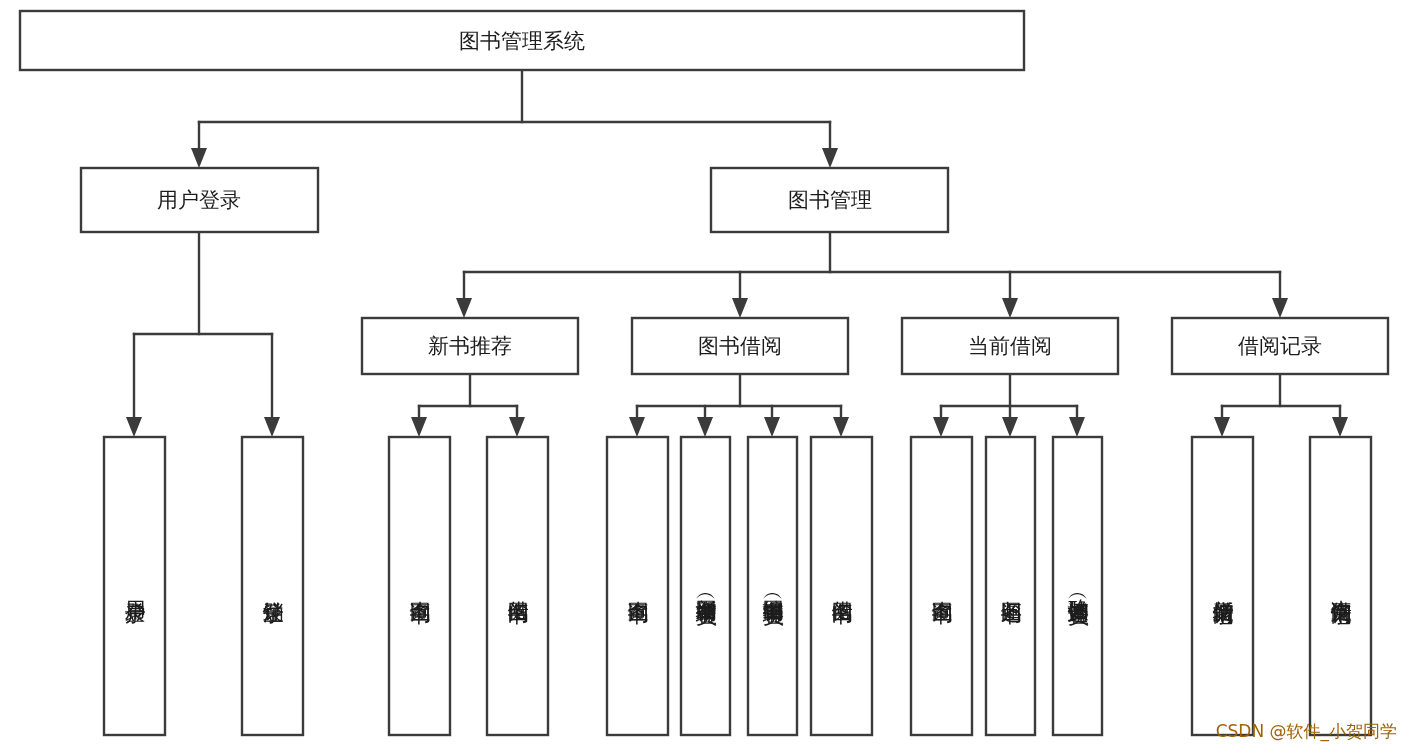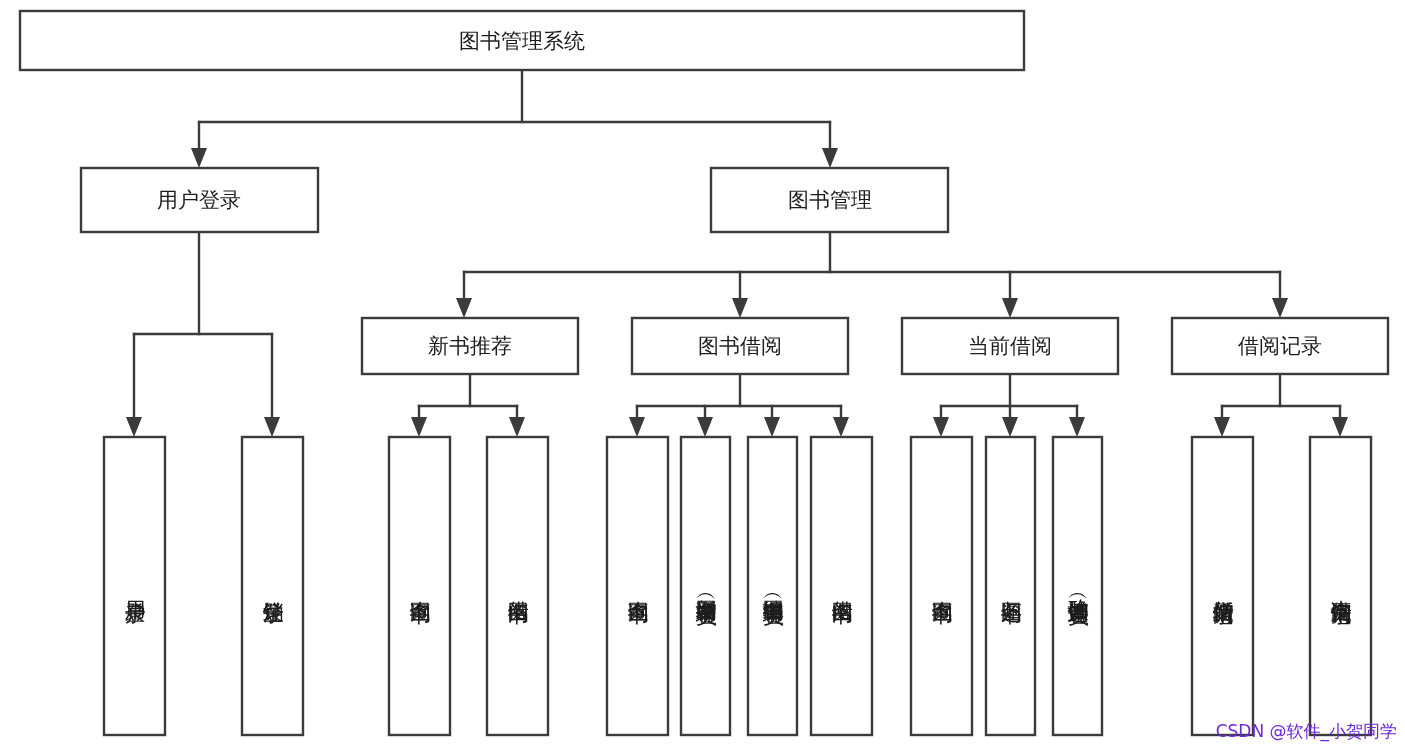--- a/index.html
+++ b/index.html
@@ -63,21 +63,21 @@
     text-align: center;
     white-space: nowrap;
     user-select: none;
   }
   .watermark {
     position: absolute;
     right: 8px;
     bottom: 4px;
     font-family: "DejaVu Sans", "Liberation Sans", sans-serif;
     font-size: 17px;
-    color: #6d28d9;
+    color: #a16207;
     white-space: nowrap;
     user-select: none;
   }
 </style>
 </head>
 <body>
 
 <div id="diagram-root">
 
   <svg class="tree-canvas" viewBox="0 0 1405 747" xmlns="http://www.w3.org/2000/svg">

